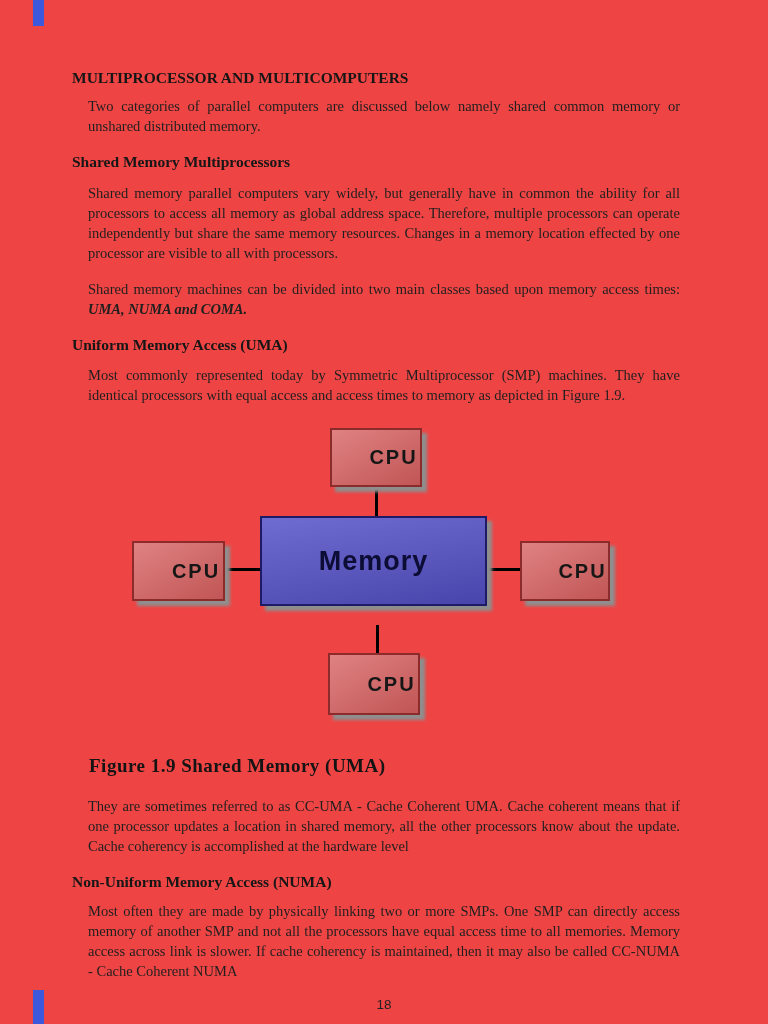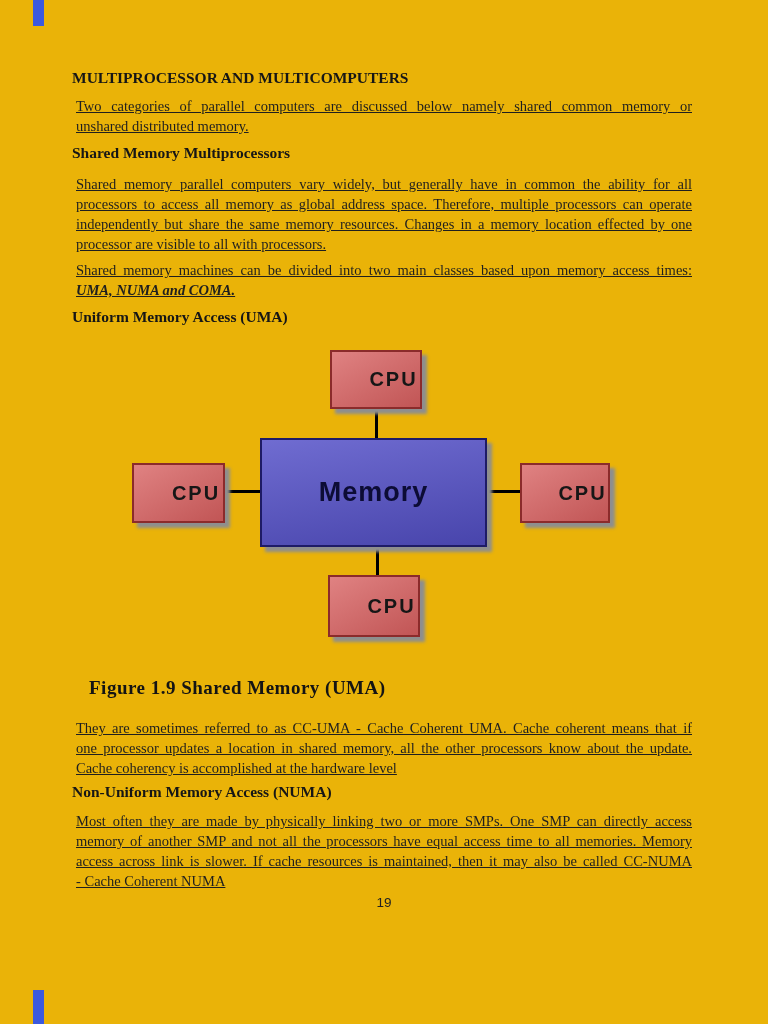--- a/index.html
+++ b/index.html
@@ -4,29 +4,29 @@
 <title>Document</title>
 <style>
   :root{
     --cpu-fill:#d75f5f; --cpu-border:#8b2b2b;
     --memory-fill:#5450c8; --memory-border:#1e1b66;
     --shadow:#8e8e8e; --connector:#000000;
     --edge-accent:#3c59dd;
   }
   html,body{margin:0;padding:0;background:#ffffff;}
   .page{
-    position:relative;width:768px;height:1024px;background:#eab308;overflow:hidden;
+    position:relative;width:768px;height:1024px;background:#ef4444;overflow:hidden;
     font-family:"Liberation Serif","DejaVu Serif",serif;color:#1f1f1f;
   }
   .edge-accent{position:absolute;background:var(--edge-accent);}
   .edge-accent.top{left:33px;top:0;width:11px;height:26px;}
   .edge-accent.bottom{left:33px;top:990px;width:11px;height:34px;}
   .content{position:absolute;left:72px;top:0;width:624px;padding-top:68px;}
   h1,h2{font-size:15.5px;line-height:20px;margin:0;font-weight:bold;color:#161616;}
-  .para{margin:4px;text-decoration:underline;}
+  .para{margin:16px;}
   .line{height:20px;line-height:20px;font-size:14.5px;overflow:hidden;}
   .line.j{text-align:justify;text-align-last:justify;}
   .line.last{text-align:left;}
   .line.em{font-weight:bold;font-style:italic;}
   .mt-p1{margin-top:8px;} .mt-h2{margin-top:7px;} .mt-p2{margin-top:11px;}
   .mt-p3{margin-top:6px;} .mt-h3{margin-top:7px;font-family:Liberation Serif, serif;} .mt-p4{margin-top:10px;}
   .mt-p5{margin-top:19px;} .mt-h4{} .mt-p6{margin-top:9px;}
 
   .diagram{position:relative;width:624px;height:295px;margin-top:21px;}
   .node{
@@ -35,21 +35,21 @@
     box-shadow:5px 5px 3px var(--shadow);
   }
   .cpu{
     width:92px;height:59px;background:var(--cpu-fill);
     background-image:linear-gradient(150deg,rgba(255,255,255,0.22),rgba(0,0,0,0.10));
     border:2px solid var(--cpu-border);color:#161616;font-size:20px;letter-spacing:2px;
     box-sizing:border-box;
     padding-left:35px;
   }
   .memory{
-    left:188px;top:90px;width:227px;height:109px;background:var(--memory-fill);
+    left:188px;top:90px;width:227px;height:90px;background:var(--memory-fill);
     background-image:linear-gradient(170deg,rgba(255,255,255,0.16),rgba(0,0,0,0.14));
     border:2px solid var(--memory-border);color:#0c0c35;font-size:27px;letter-spacing:1px;
     box-sizing:border-box;
     justify-content:center;
   }
   .cpu.top{left:258px;top:2px;}
   .cpu.left{left:60px;top:115px;height:60px;width:93px;}
   .cpu.right{left:448px;top:115px;height:60px;width:90px;}
   .cpu.bottom{left:256px;top:227px;height:62px;}
   .connector{position:absolute;background:var(--connector);}
@@ -92,20 +92,24 @@
         <div class="line last">processor are visible to all with processors.</div>
       </div>
 
     <div class="para mt-p3">
         <div class="line j">Shared memory machines can be divided into two main classes based upon memory access times:</div>
         <div class="line last em">UMA, NUMA and COMA.</div>
       </div>
 
     <h2 class="mt-h3">Uniform Memory Access (UMA)</h2>
 
+    <div class="para mt-p4">
+        <div class="line j">Most commonly represented today by Symmetric Multiprocessor (SMP) machines. They have</div>
+        <div class="line last">identical processors with equal access and access times to memory as depicted in Figure 1.9.</div>
+      </div>
 
     <div class="diagram">
       <div class="connector v line-top"></div>
       <div class="connector v line-bottom"></div>
       <div class="connector h line-left"></div>
       <div class="connector h line-right"></div>
 
       <div class="node cpu top">
         <span>CPU</span>
       </div>
@@ -129,19 +133,19 @@
         <div class="line j">They are sometimes referred to as CC-UMA - Cache Coherent UMA. Cache coherent means that if</div>
         <div class="line j">one processor updates a location in shared memory, all the other processors know about the update.</div>
         <div class="line last">Cache coherency is accomplished at the hardware level</div>
       </div>
 
     <h2 class="mt-h4">Non-Uniform Memory Access (NUMA)</h2>
 
     <div class="para mt-p6">
         <div class="line j">Most often they are made by physically linking two or more SMPs. One SMP can directly access</div>
         <div class="line j">memory of another SMP and not all the processors have equal access time to all memories. Memory</div>
-        <div class="line j">access across link is slower. If cache resources is maintained, then it may also be called CC-NUMA</div>
+        <div class="line j">access across link is slower. If cache coherency is maintained, then it may also be called CC-NUMA</div>
         <div class="line last">- Cache Coherent NUMA</div>
       </div>
 
-    <div class="page-number">19</div>
+    <div class="page-number">18</div>
   </div>
 </div>
 
 </body></html>

